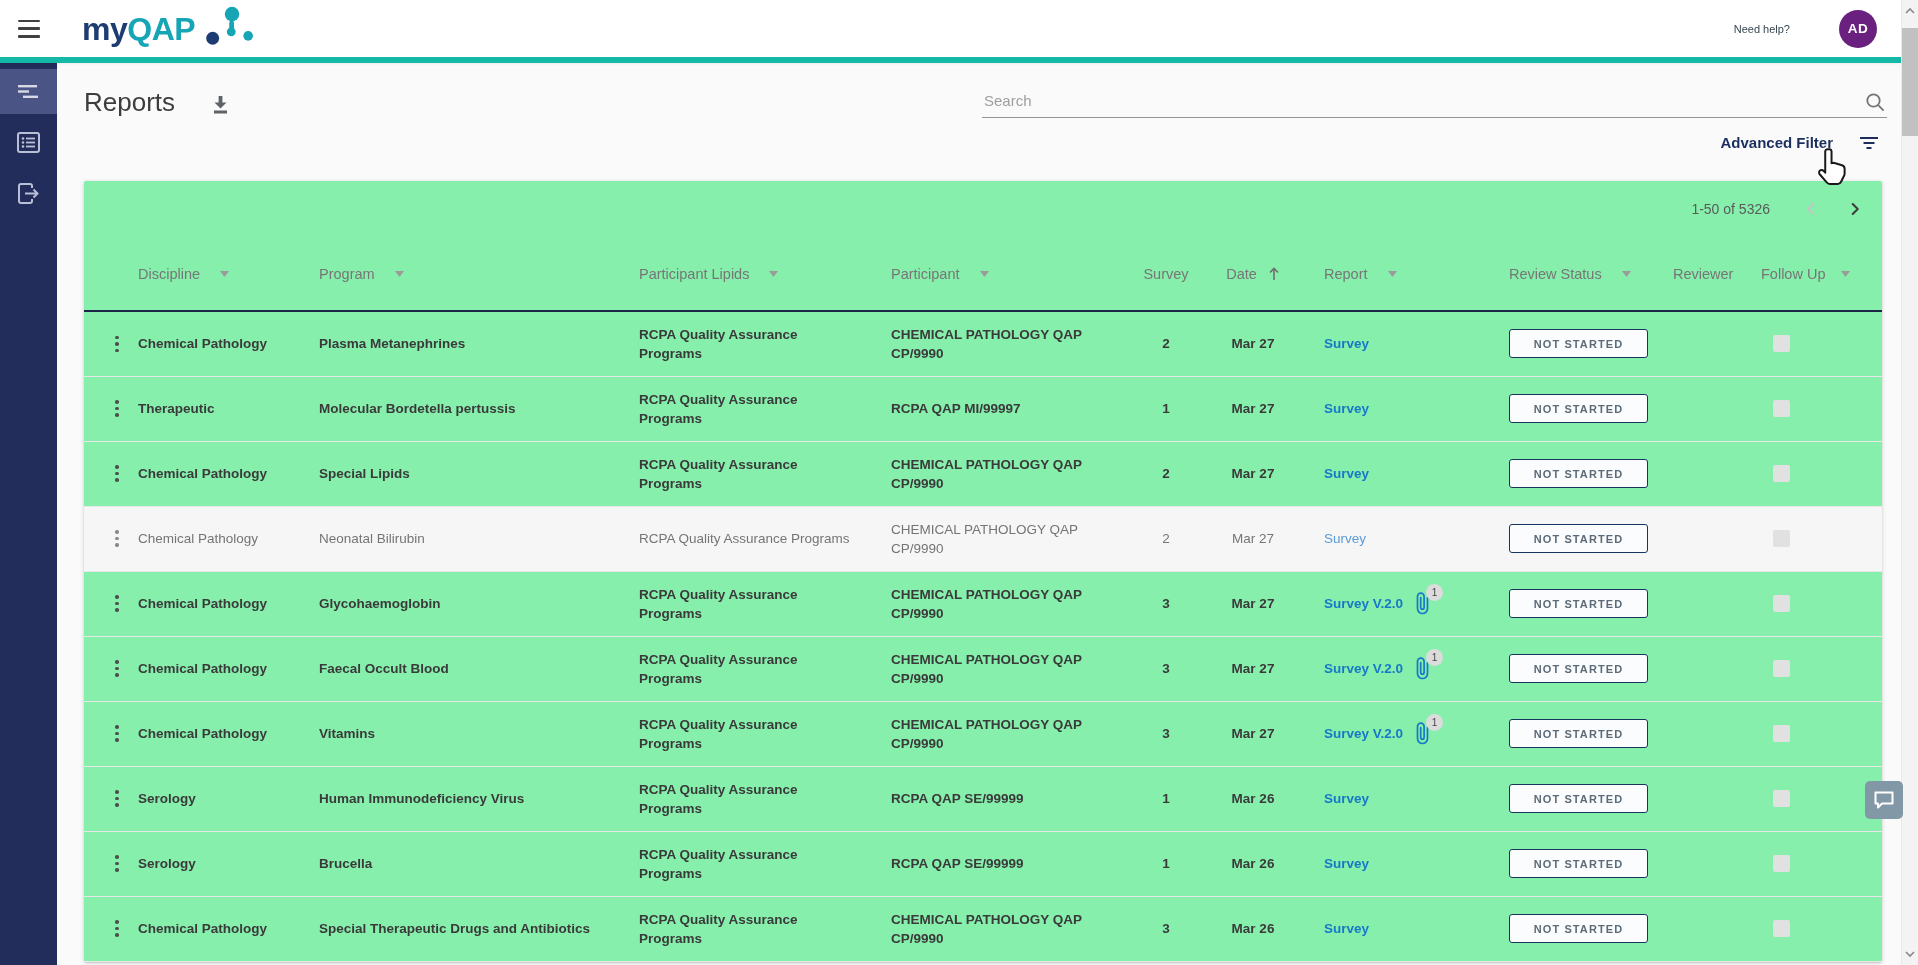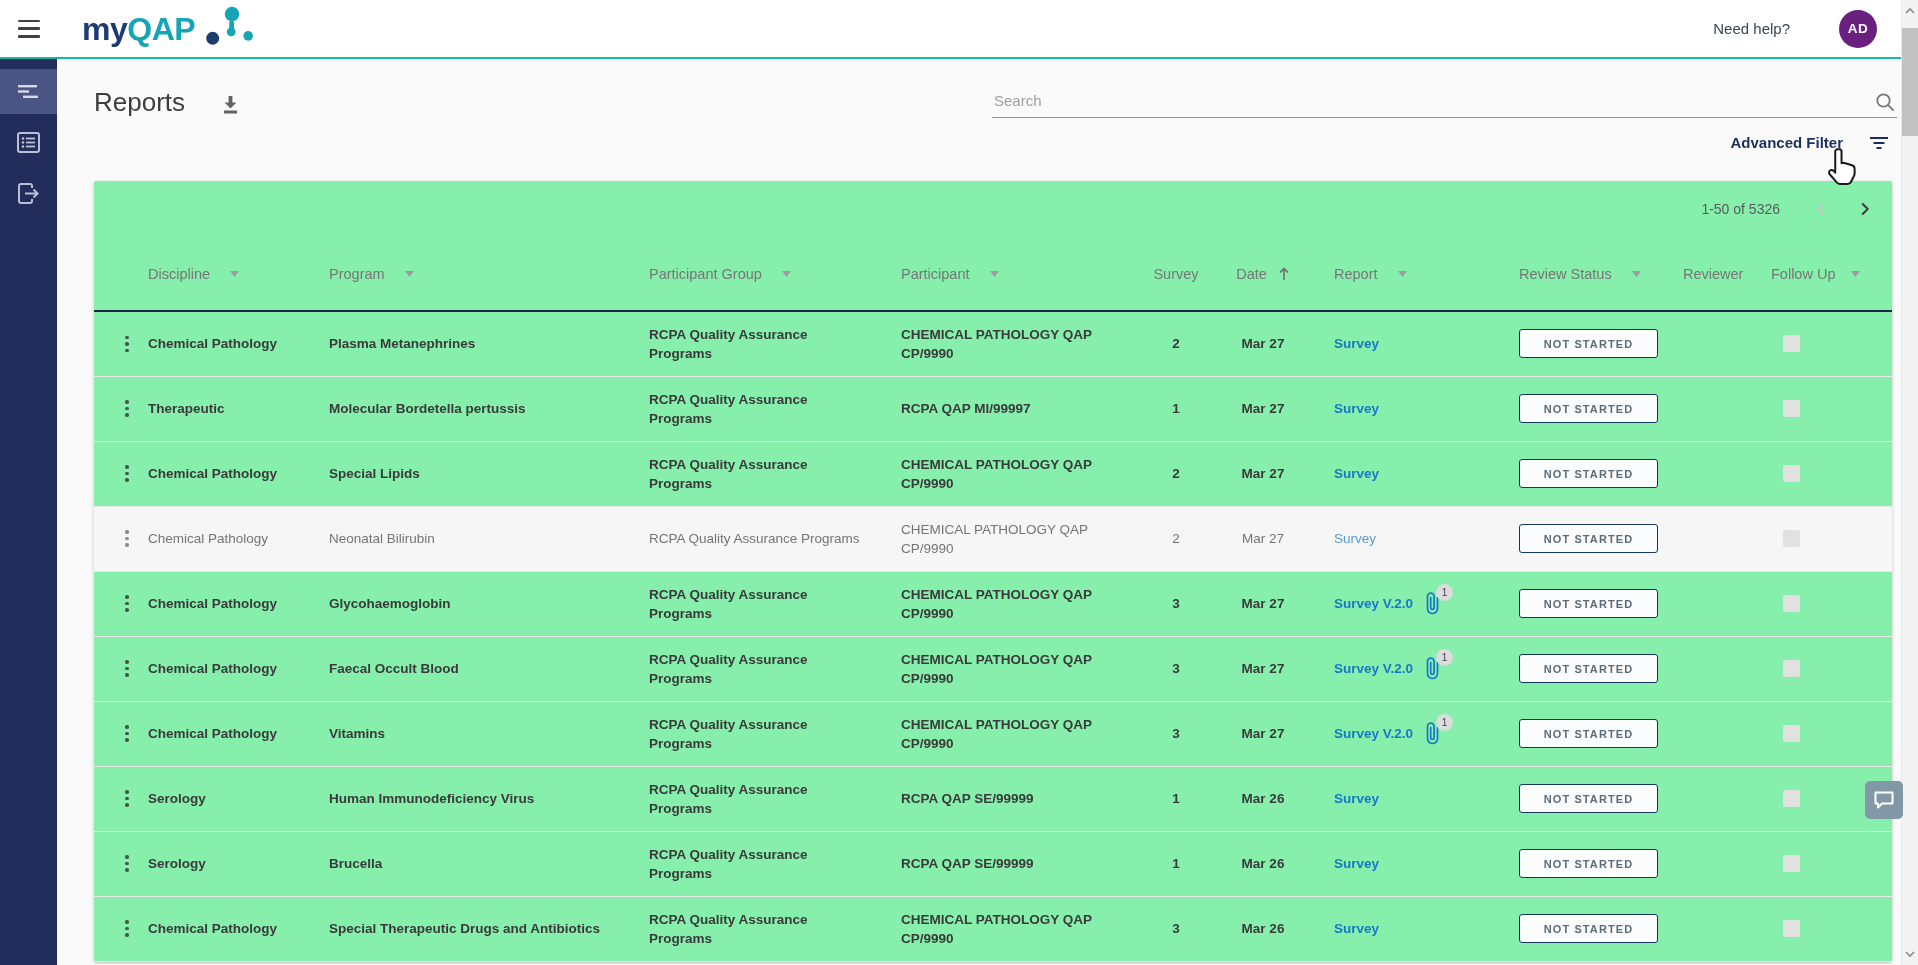--- a/index.html
+++ b/index.html
@@ -3,46 +3,46 @@
 <meta charset="utf-8">
 <style>
   html,body{margin:0;padding:0;}
   #screen{
     position:relative; width:1918px; height:965px; overflow:hidden;
     background:#fafafa; font-family:"Liberation Sans", sans-serif;
     -webkit-font-smoothing:antialiased; color:#3c3c3c;
   }
   
   #topbar{position:absolute;left:0;top:0;width:1901px;height:57px;background:#fff;
-    border-bottom:2px solid #14b8a6; box-shadow:0 1px 2px rgba(0,0,0,.06); z-index:5;
+    border-bottom:6px solid #14b8a6; box-shadow:0 1px 2px rgba(0,0,0,.06); z-index:5;
     display:flex;align-items:center;}
   .hamburger{width:24px;height:18px;margin-left:18px;display:flex;flex-direction:column;justify-content:space-between;cursor:pointer;border:none;background:none;padding:0;}
   .hamburger span{display:block;height:2.6px;width:22px;background:#414141;border-radius:1px;}
   .brand{display:flex;align-items:center;margin-left:40px;}
   .brand-text{font-size:32px;font-weight:bold;letter-spacing:-0.5px;line-height:1;}
   .brand-my{color:#1d3c72;}
   .brand-qap{color:#16a5b4;}
   .brand-mol{margin-left:8px;margin-top:-4px;}
   .topbar-right{margin-left:auto;display:flex;align-items:center;}
-  .need-help{font-size:15px;color:#37474f;cursor:pointer;}
+  .need-help{font-size:11px;color:#37474f;cursor:pointer;}
   .avatar{width:38px;height:38px;border-radius:50%;background:#69207f;color:#fff;
     font-size:13.5px;font-weight:bold;letter-spacing:.5px;display:flex;align-items:center;justify-content:center;
     margin-left:49px;margin-right:24px;cursor:pointer;}
   
   #sidebar{position:absolute;left:0;top:57px;width:57px;height:908px;background:#232d5b;z-index:4;
     display:flex;flex-direction:column;padding-top:12px;box-sizing:border-box;}
   .sb-item{width:57px;height:45px;display:flex;align-items:center;justify-content:center;cursor:pointer;margin-bottom:6px;}
   .sb-item.active{background:#4a5586;}
   
   #scrollbar{position:absolute;left:1901px;top:0;width:17px;height:965px;background:#f3f3f3;border-left:1px solid #e9e9e9;box-sizing:border-box;z-index:6;}
   .sb-thumb{position:absolute;left:0;top:28px;width:100%;height:108px;background:#c1c1c1;cursor:pointer;}
   .sb-arrow{position:absolute;left:2px;width:12px;height:12px;}
   .sb-arrow.up{top:5px;} .sb-arrow.down{bottom:5px;}
   
-  #content{position:absolute;left:70px;top:57px;width:1844px;height:908px;background:#fafafa;overflow:hidden;}
+  #content{position:absolute;left:60px;top:57px;width:1844px;height:908px;background:#fafafa;overflow:hidden;}
   .page-title{position:absolute;left:24px;top:30px;font-size:26px;color:#3d3d3d;}
   .dl-icon{position:absolute;left:150px;top:37px;cursor:pointer;}
   .search-wrap{position:absolute;left:922px;top:24px;width:905px;height:36px;border-bottom:1px solid #949494;}
   .search-input{position:absolute;left:0;top:4px;width:860px;height:28px;border:none;background:transparent;outline:none;
     font-size:15px;color:#000000;font-family:"Liberation Sans",sans-serif;}
   .search-input::placeholder{color:#9e9e9e;}
   .search-icon{position:absolute;right:2px;bottom:5px;cursor:pointer;}
   .adv-filter{position:absolute;top:77px;right:26px;display:flex;align-items:center;gap:27px;cursor:pointer;}
   .adv-filter-label{font-size:15px;font-weight:bold;color:#1b2f5e;}
   .hand-cursor{position:absolute;left:1753px;top:90px;z-index:50;pointer-events:none;}
@@ -222,21 +222,21 @@
             <th class="col-program">
               <span class="th-inner">
                   <span>Program</span>
               <svg class="menu-arrow" width="9" height="6" viewBox="0 0 9 6">
                     <path d="M0 0 h9 L4.5 6 z" fill="#9b9b9b"></path>
                   </svg>
                 </span>
             </th>
             <th class="col-pgroup">
               <span class="th-inner">
-                  <span>Participant Group</span>
+                  <span>Participant Lipids</span>
               <svg class="menu-arrow" width="9" height="6" viewBox="0 0 9 6">
                     <path d="M0 0 h9 L4.5 6 z" fill="#9b9b9b"></path>
                   </svg>
                 </span>
             </th>
             <th class="col-participant">
               <span class="th-inner">
                   <span>Participant</span>
               <svg class="menu-arrow" width="9" height="6" viewBox="0 0 9 6">
                     <path d="M0 0 h9 L4.5 6 z" fill="#9b9b9b"></path>

